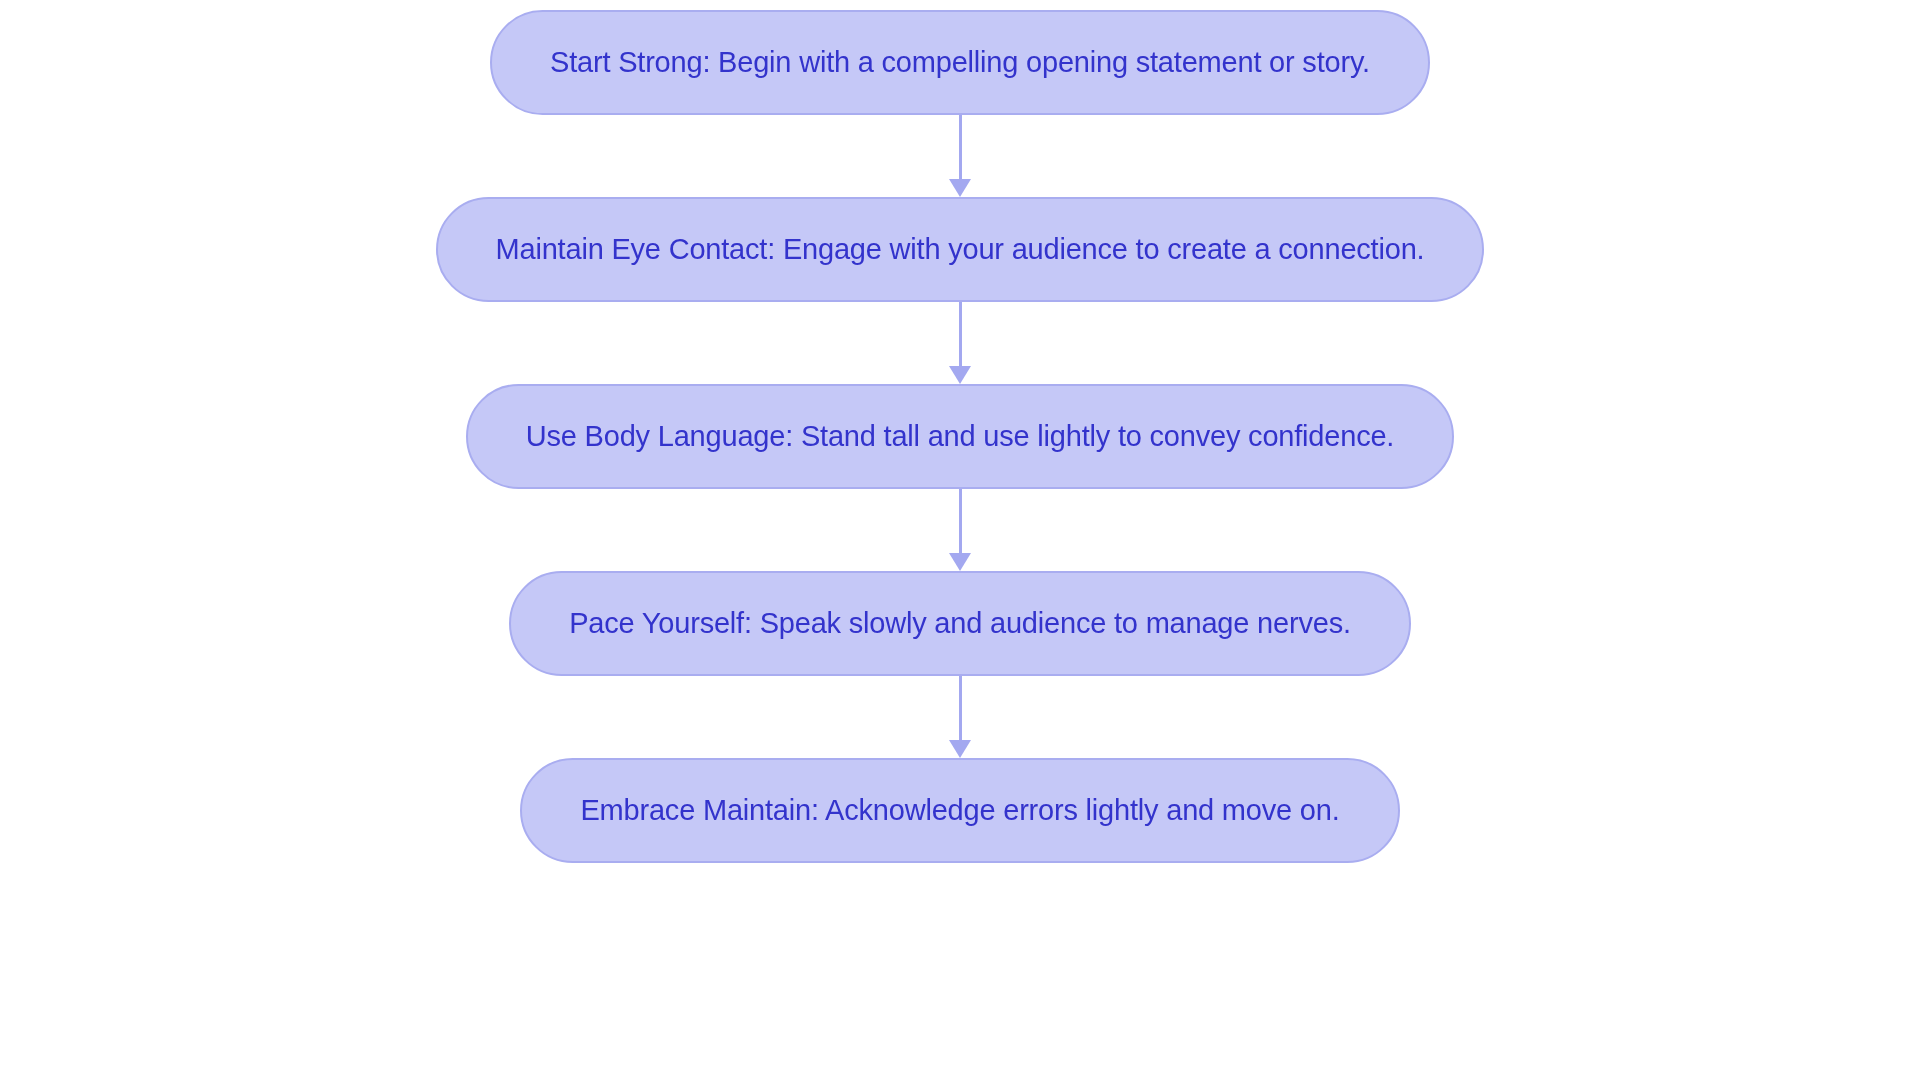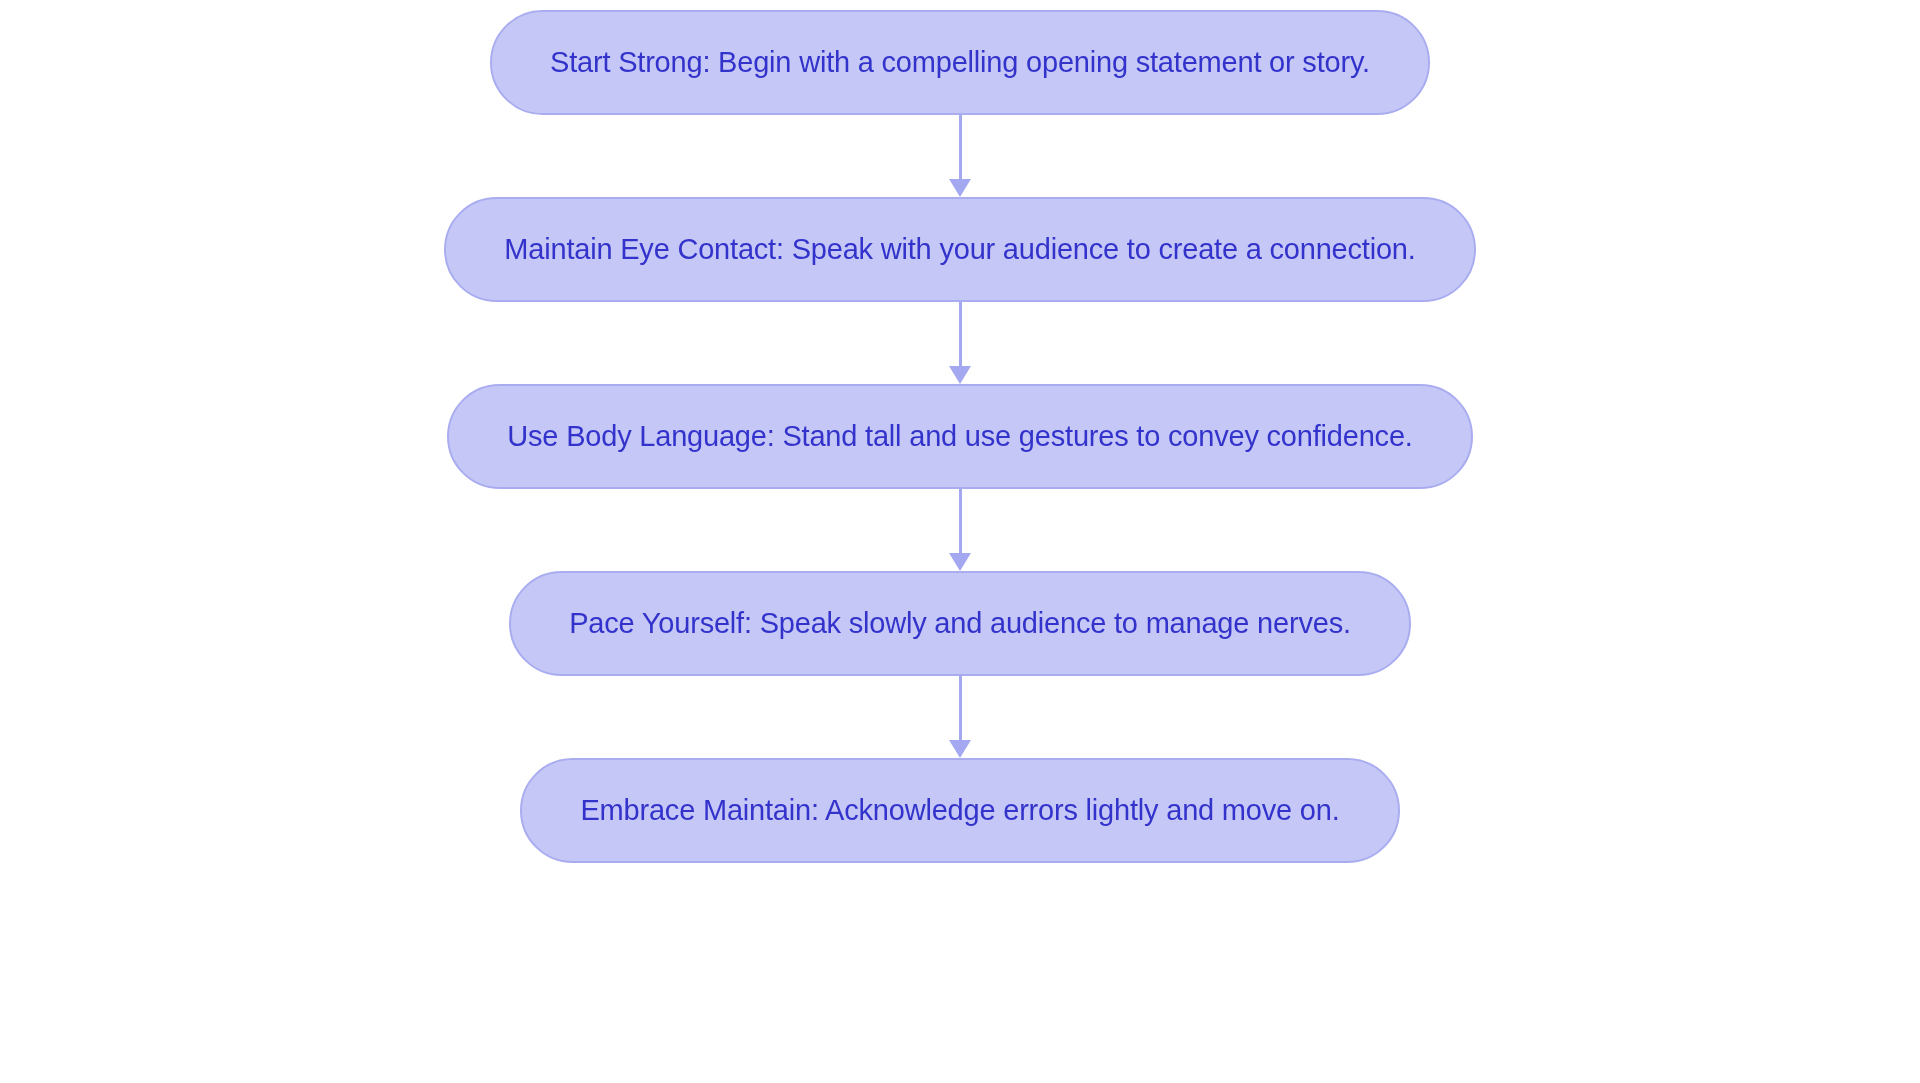--- a/index.html
+++ b/index.html
@@ -95,30 +95,30 @@
     <div class="node" style="margin-top:10px;">
       <span class="node-label">Start Strong: Begin with a compelling opening statement or story.</span>
     </div>
 
     <div class="connector gap-0">
       <div class="connector-line"></div>
       <div class="connector-head"></div>
     </div>
 
     <div class="node">
-      <span class="node-label">Maintain Eye Contact: Speak with your audience to create a connection.</span>
+      <span class="node-label">Maintain Eye Contact: Engage with your audience to create a connection.</span>
     </div>
 
     <div class="connector gap-1">
       <div class="connector-line"></div>
       <div class="connector-head"></div>
     </div>
 
     <div class="node">
-      <span class="node-label">Use Body Language: Stand tall and use gestures to convey confidence.</span>
+      <span class="node-label">Use Body Language: Stand tall and use lightly to convey confidence.</span>
     </div>
 
     <div class="connector gap-2">
       <div class="connector-line"></div>
       <div class="connector-head"></div>
     </div>
 
     <div class="node">
       <span class="node-label">Pace Yourself: Speak slowly and audience to manage nerves.</span>
     </div>

